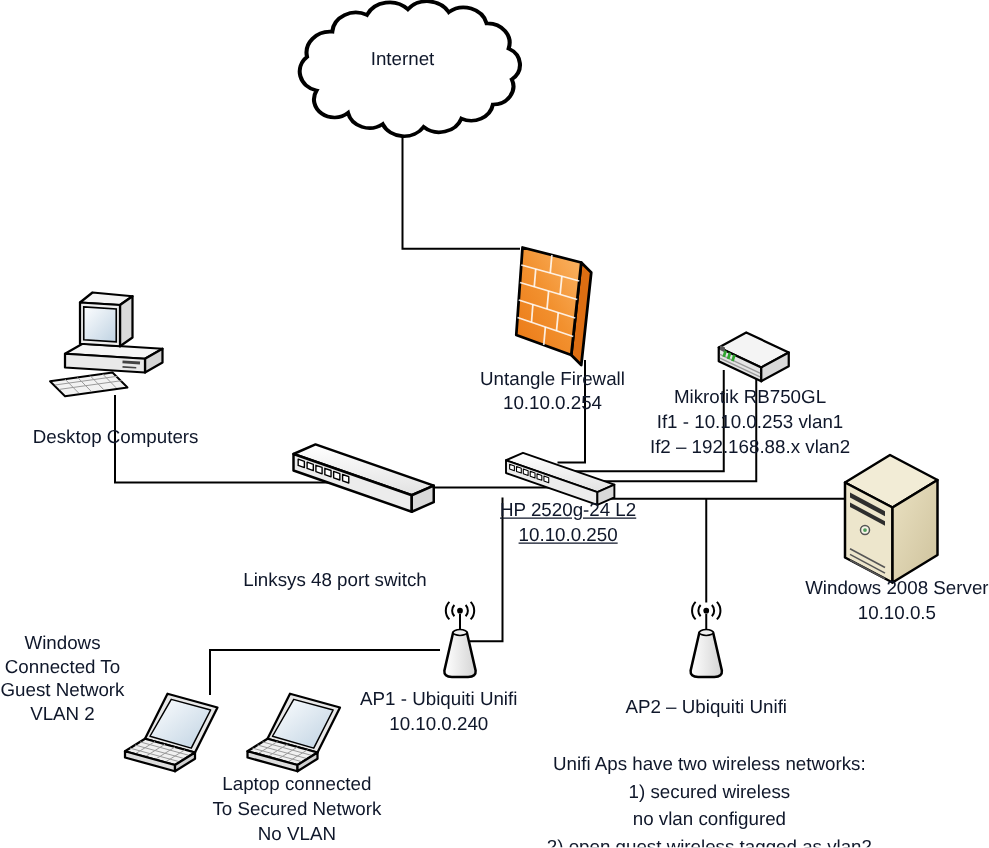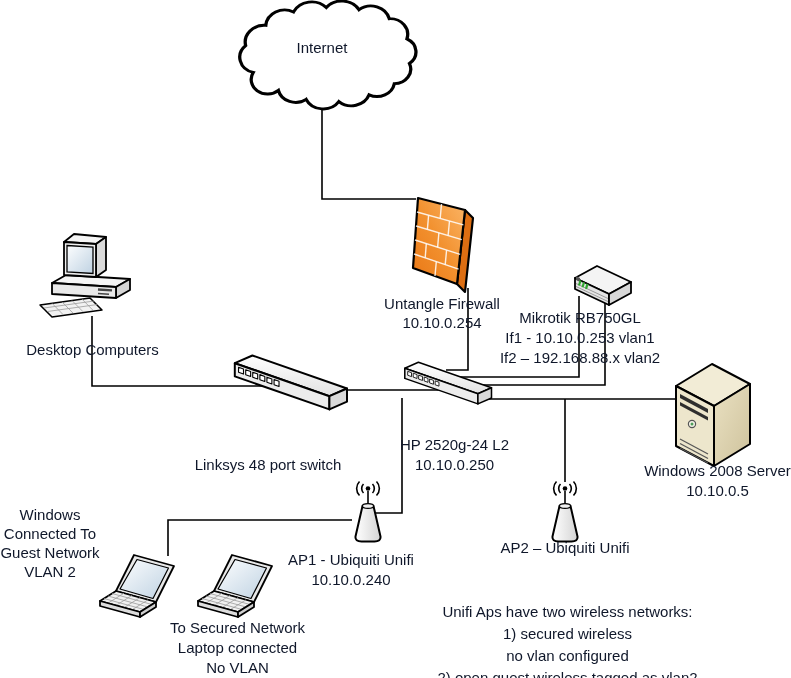--- a/index.html
+++ b/index.html
@@ -204,63 +204,63 @@
 
   <div class="lbl" style="left:252px;top:38px;width:140px;">
     <div>Internet</div>
   </div>
 
   <div class="lbl" style="left:362px;top:294px;width:160px;">
     <div>Untangle Firewall</div>
     <div>10.10.0.254</div>
   </div>
 
-  <div class="lbl lh20" style="left:477px;top:308px;width:206px;">
+  <div class="lbl lh20" style="left:497px;top:308px;width:206px;">
     <div>Mikrotik RB750GL</div>
     <div>If1 - 10.10.0.253 vlan1</div>
     <div>If2 – 192.168.88.x vlan2</div>
   </div>
 
   <div class="lbl" style="left:176px;top:410px;width:184px;margin-top:45px;">
     <div>Linksys 48 port switch</div>
   </div>
 
-  <div class="lbl lh20" style="left:382px;top:435px;width:145px;">
+  <div class="lbl lh20" style="left:382px;top:399px;width:145px;text-decoration:underline;">
     <div>HP 2520g-24 L2</div>
     <div>10.10.0.250</div>
   </div>
 
   <div class="lbl" style="left:10px;top:340px;width:165px;">
     <div>Desktop Computers</div>
   </div>
 
   <div class="lbl lh20" style="left:630px;top:461px;width:175px;">
     <div>Windows 2008 Server</div>
     <div>10.10.0.5</div>
   </div>
 
   <div class="lbl lh20" style="left:272px;top:550px;width:158px;">
     <div>AP1 - Ubiquiti Unifi</div>
     <div>10.10.0.240</div>
   </div>
 
-  <div class="lbl lh20" style="left:486px;top:538px;width:158px;">
+  <div class="lbl lh20" style="left:486px;top:556px;width:158px;">
     <div>AP2 – Ubiquiti Unifi</div>
   </div>
 
   <div class="lbl" style="left:0px;top:505px;width:100px;">
     <div>Windows</div>
     <div>Connected To</div>
     <div>Guest Network</div>
     <div>VLAN 2</div>
   </div>
 
   <div class="lbl lh20" style="left:155px;top:618px;width:165px;">
+    <div>Laptop connected</div>
     <div>To Secured Network</div>
-    <div>Laptop connected</div>
     <div>No VLAN</div>
   </div>
 
   <div class="lbl lh22" style="left:390px;top:601px;width:355px;">
     <div>Unifi Aps have two wireless networks:</div>
     <div>1) secured wireless</div>
     <div>no vlan configured</div>
     <div>2) open guest wireless tagged as vlan2</div>
   </div>
 

